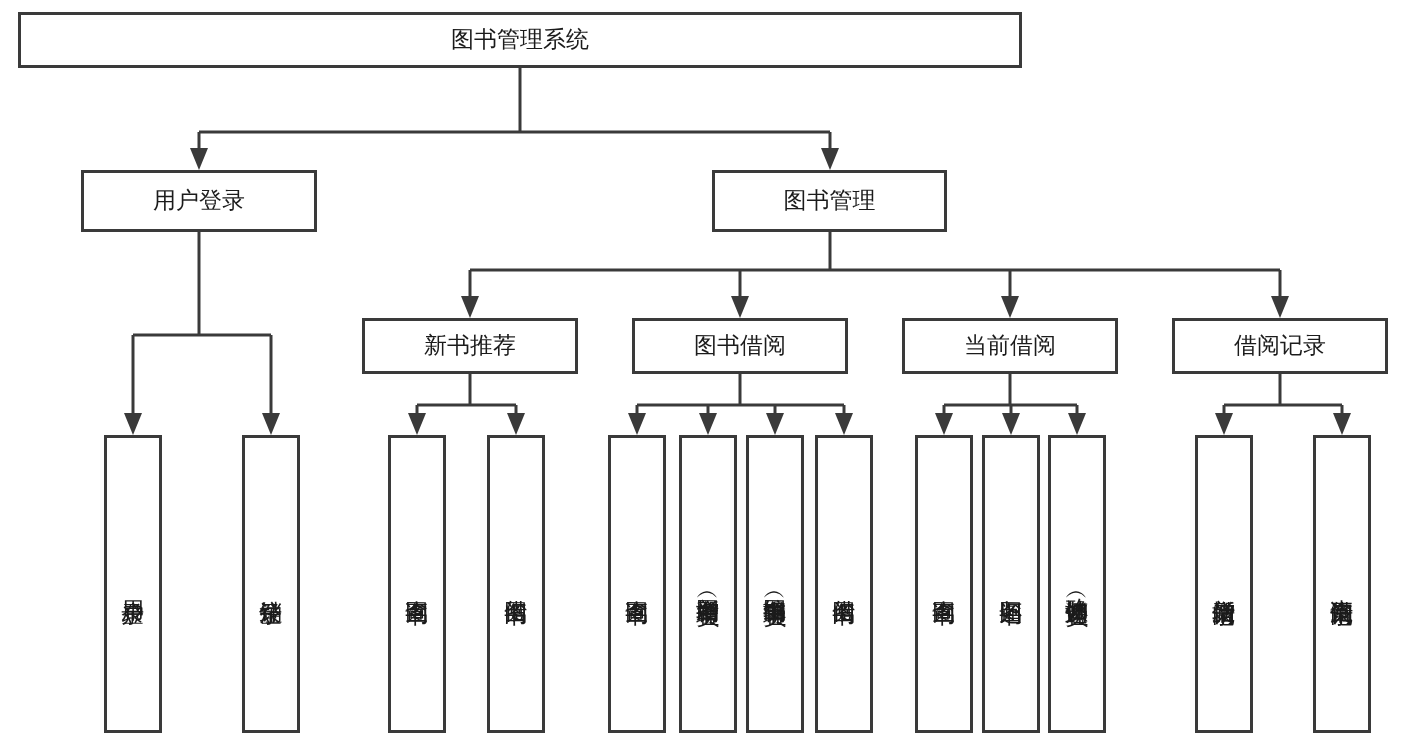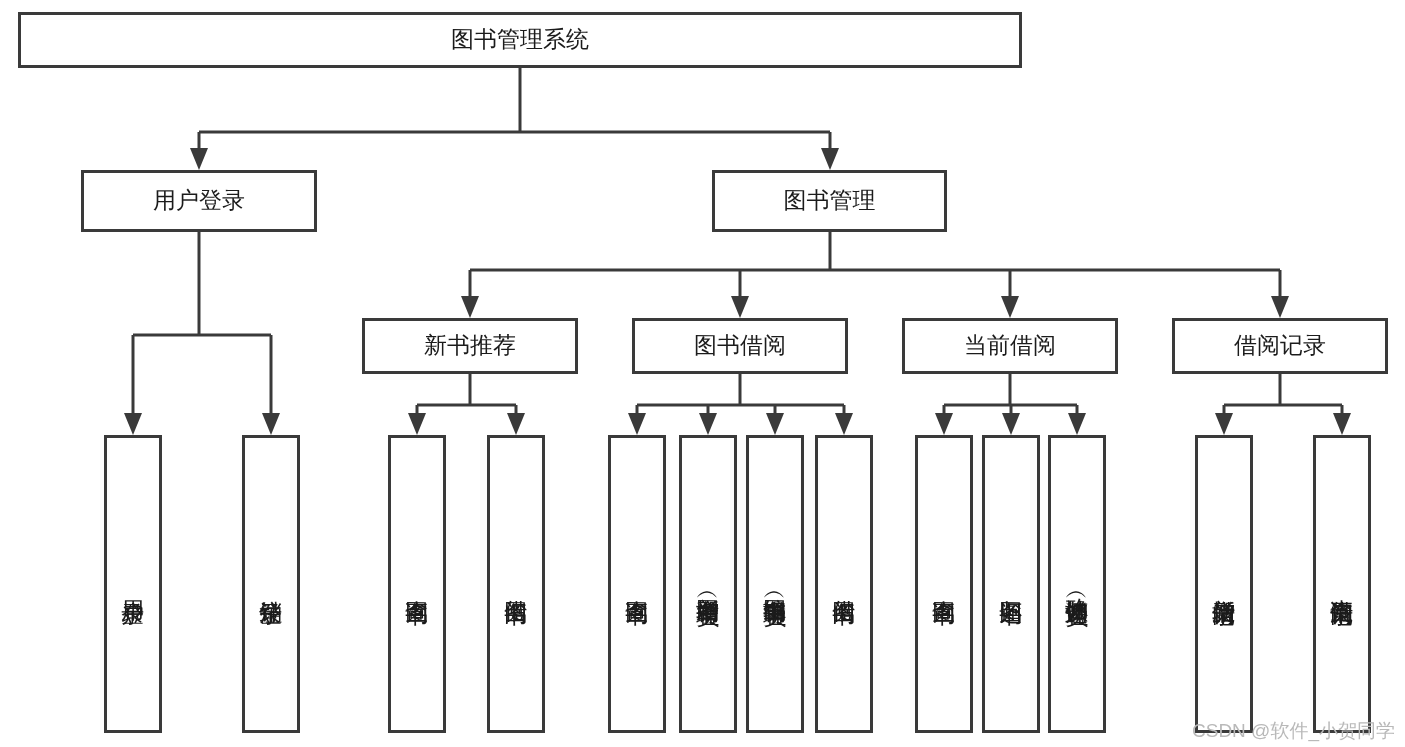--- a/index.html
+++ b/index.html
@@ -209,15 +209,14 @@
         <span class="leaf-label">确认归还（管理员）</span>
       </div>
       <div class="leaf-label-wrap" style="left: 1195px; top: 435px; width: 58px; height: 298px;">
         <span class="leaf-label">新增借阅记录</span>
       </div>
       <div class="leaf-label-wrap" style="left: 1313px; top: 435px; width: 58px; height: 298px;">
         <span class="leaf-label">查询借阅记录</span>
       </div>
     </div>
 
-  <div class="watermark" id="watermark" style="left: 1192px; top: 718px;">CSDN @软件_小贺同学</div>
 
 </div>
 
 </body></html>

